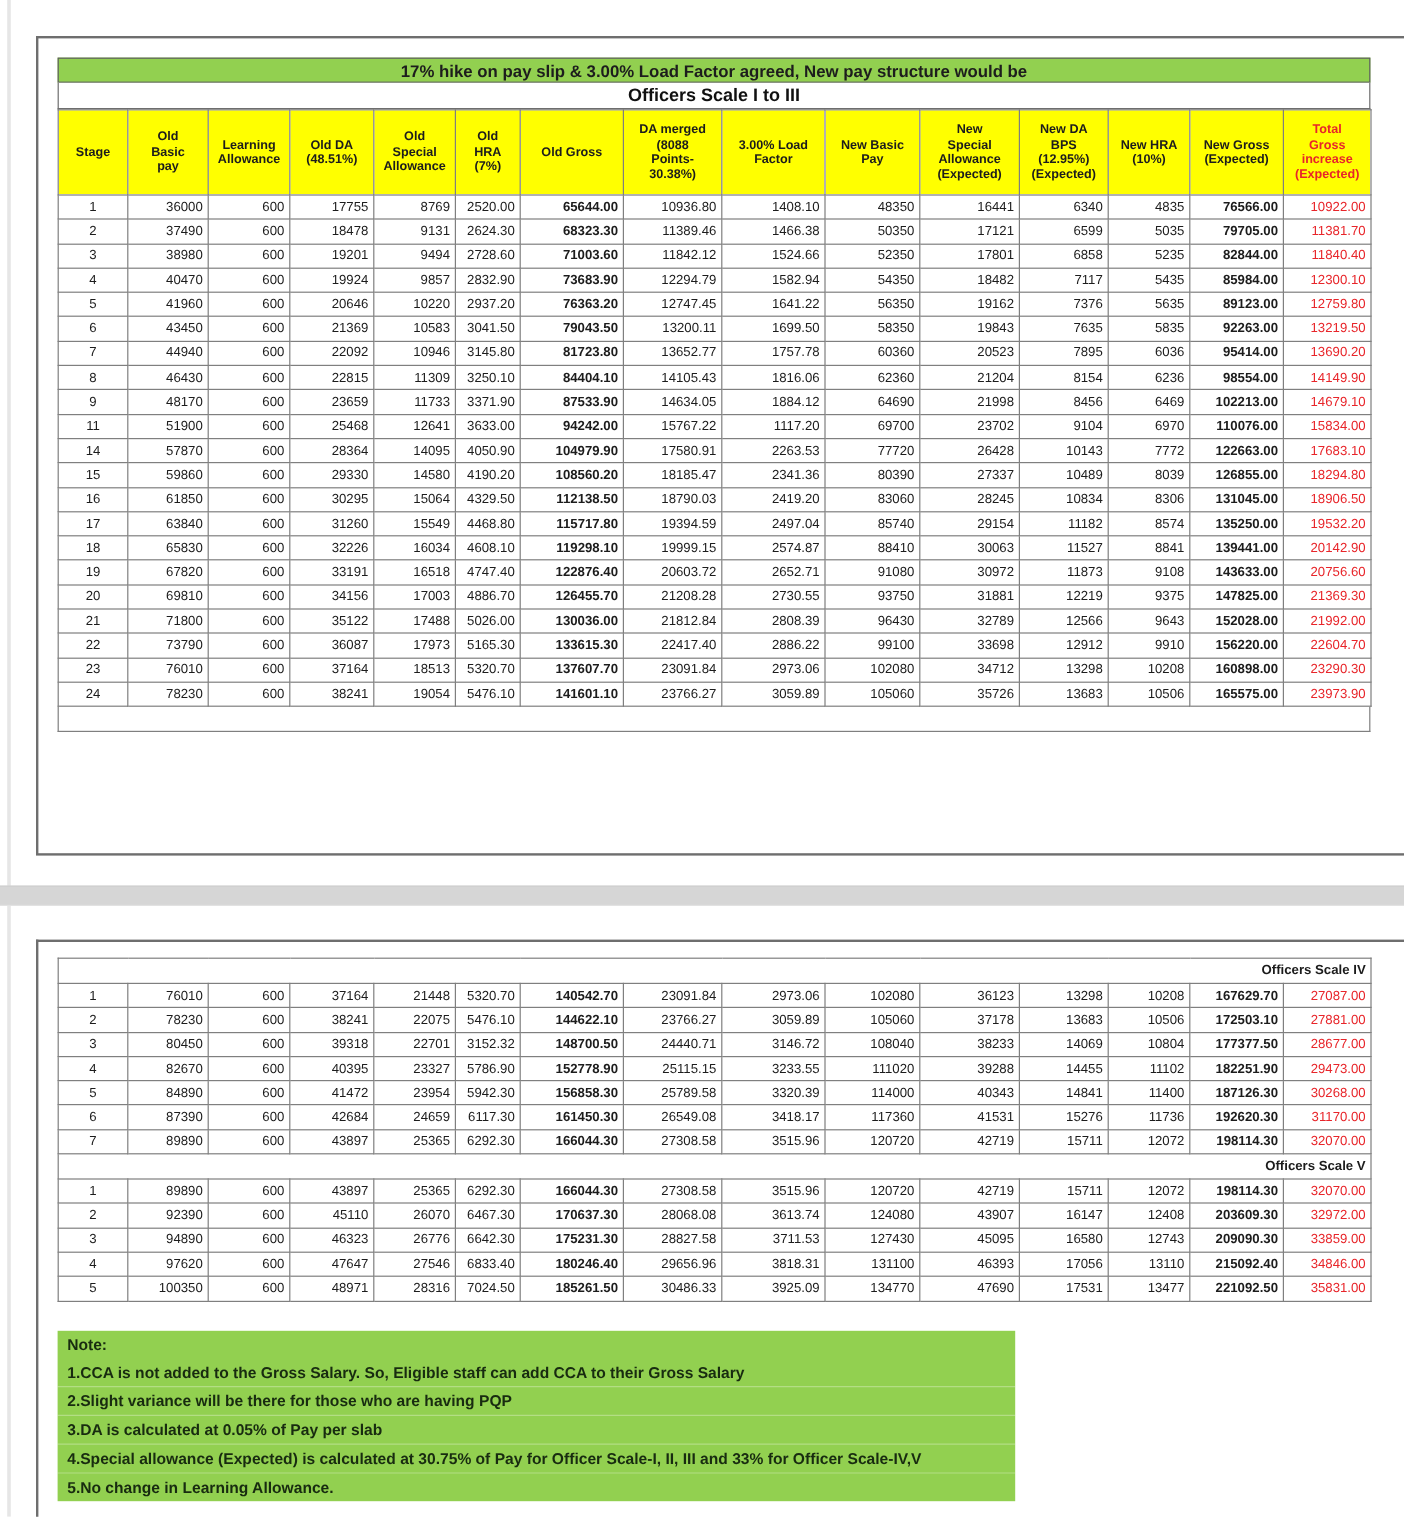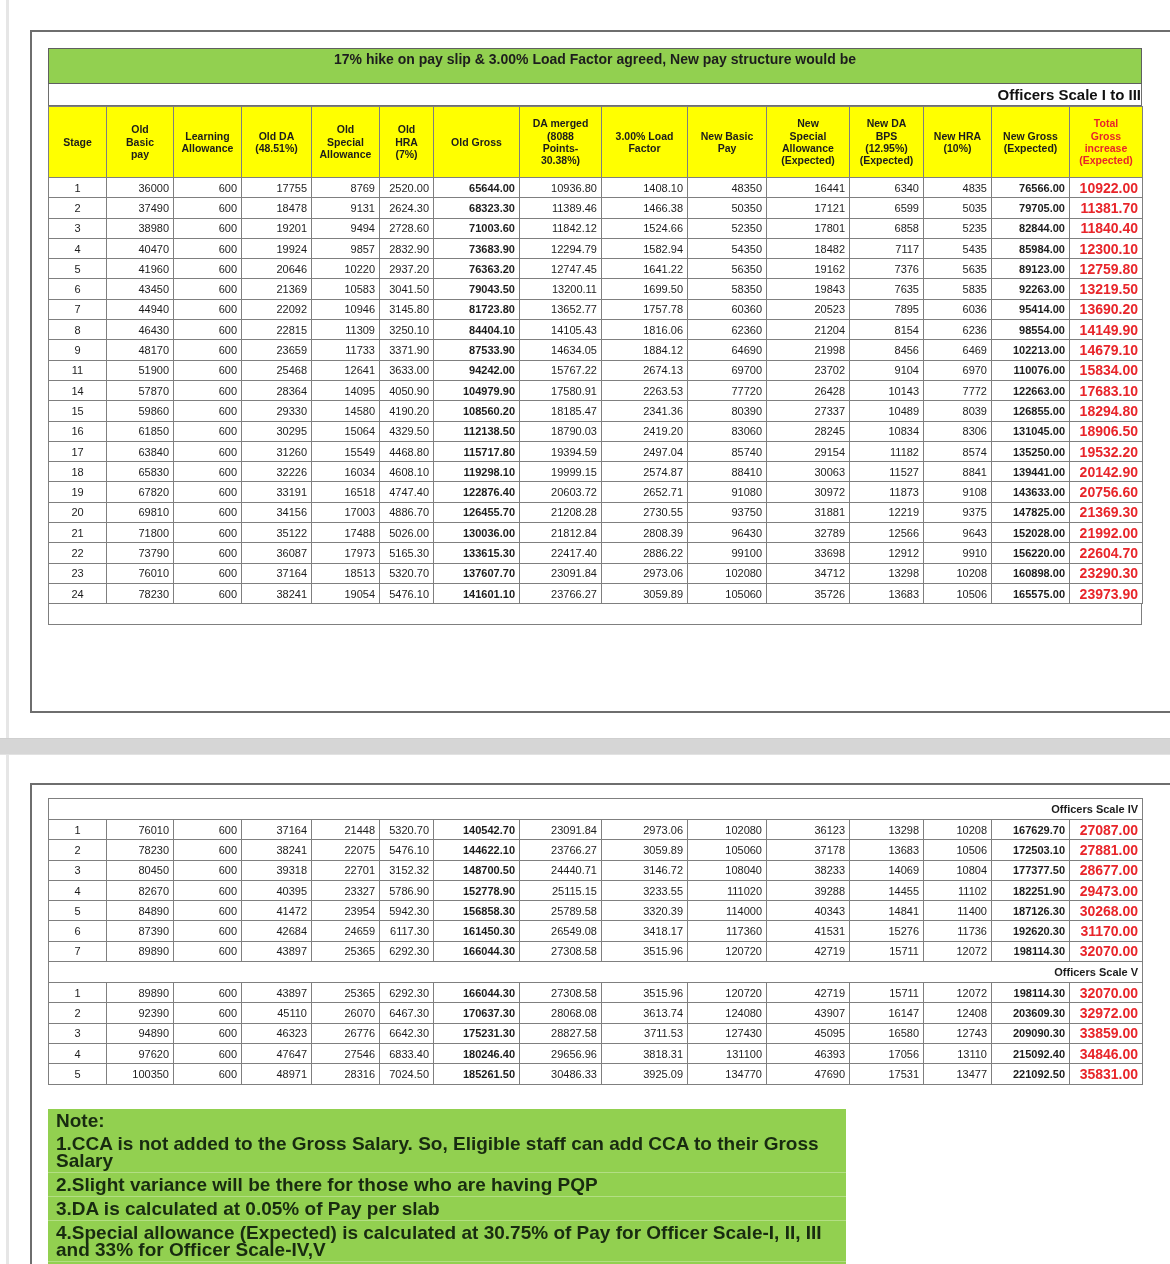--- a/index.html
+++ b/index.html
@@ -11,53 +11,53 @@
   }
   .left-margin-line{position:absolute;left:6px;top:0;width:3px;height:1264px;background:#e6e6e6;}
   .page-gap{position:absolute;left:0;top:738px;width:1170px;height:15px;background:#d6d6d6;border-top:1px solid #cfcfcf;border-bottom:1px solid #e2e2e2;}
   .page{position:absolute;left:30px;width:1150px;background:#fff;border:2px solid #6e6e6e;box-sizing:border-box;}
   #page1{top:30px;height:683px;}
   #page2{top:783px;height:520px;border-bottom:none;}
   .content{position:absolute;left:16px;top:16px;width:1094px;}
   #page2 .content{top:13px;}
 
   .banner{
-    height:36px;line-height:21px;background:#92D050;border:1px solid #5f5f5f;
+    height:21px;line-height:21px;background:#92D050;border:1px solid #5f5f5f;
     text-align:center;font-weight:700;font-size:14px;color:#1d1d1d;box-sizing:border-box;
   }
   .sectionbar{
     height:22px;line-height:22px;background:#fff;border:1px solid #6e6e6e;border-top:none;
-    text-align:right;font-weight:700;font-size:15px;color:#111;box-sizing:border-box;
+    text-align:center;font-weight:700;font-size:15px;color:#111;box-sizing:border-box;
   }
 
   table.paytable{border-collapse:collapse;table-layout:fixed;width:1094px;border:1.5px solid #5a5a5a;}
   table.paytable th, table.paytable td{border:1px solid #7f7f7f;overflow:hidden;}
   table.paytable th{
     background:#FFFF00;font-size:10.5px;font-weight:700;line-height:1.18;
     white-space:pre-line;text-align:center;vertical-align:middle;height:68px;padding:1px 1px;color:#1c1c1c;
   }
   table.paytable th.red{color:#E8252A;}
   table.paytable td{
     font-size:11px;height:19.3px;padding:0 4px 0 2px;text-align:right;
     white-space:nowrap;color:#1c1c1c;background:#fff;
   }
   table.paytable td.c0{text-align:center;padding:0;}
   table.paytable td.c6, table.paytable td.c13{font-weight:700;}
-  table.paytable td.c14{color:#E8252A;font-weight:700;font-size:14px;}
+  table.paytable td.c14{color:#E8252A;font-weight:400;font-size:11px;}
   td.section-cell{
     text-align:right;font-weight:700;font-size:15px;height:20px !important;
     background:#fff;color:#111;white-space:nowrap;
   }
   .empty-row{height:21px;border:1px solid #7f7f7f;border-top:none;box-sizing:border-box;}
 
   .note{
     margin-top:24px;width:798px;background:#92D050;color:#182b10;
   }
   .note-line{
-    font-weight:700;font-size:19px;padding:3px 8px 3px 8px;line-height:17px;
+    font-weight:700;font-size:13px;padding:3px 8px 3px 8px;line-height:17px;
     border-top:1px solid rgba(255,255,255,0.30);
   }
   .note-line:first-child{border-top:none;}
 </style>
 </head>
 <body>
 
 <div class="left-margin-line"></div>
 <div class="page-gap"></div>
 
@@ -282,21 +282,21 @@
           </tr>
           <tr>
             <td class="c0">11</td>
             <td class="c1">51900</td>
             <td class="c2">600</td>
             <td class="c3">25468</td>
             <td class="c4">12641</td>
             <td class="c5">3633.00</td>
             <td class="c6">94242.00</td>
             <td class="c7">15767.22</td>
-            <td class="c8">2674.13</td>
+            <td class="c8">1117.20</td>
             <td class="c9">69700</td>
             <td class="c10">23702</td>
             <td class="c11">9104</td>
             <td class="c12">6970</td>
             <td class="c13">110076.00</td>
             <td class="c14">15834.00</td>
           </tr>
           <tr>
             <td class="c0">14</td>
             <td class="c1">57870</td>

